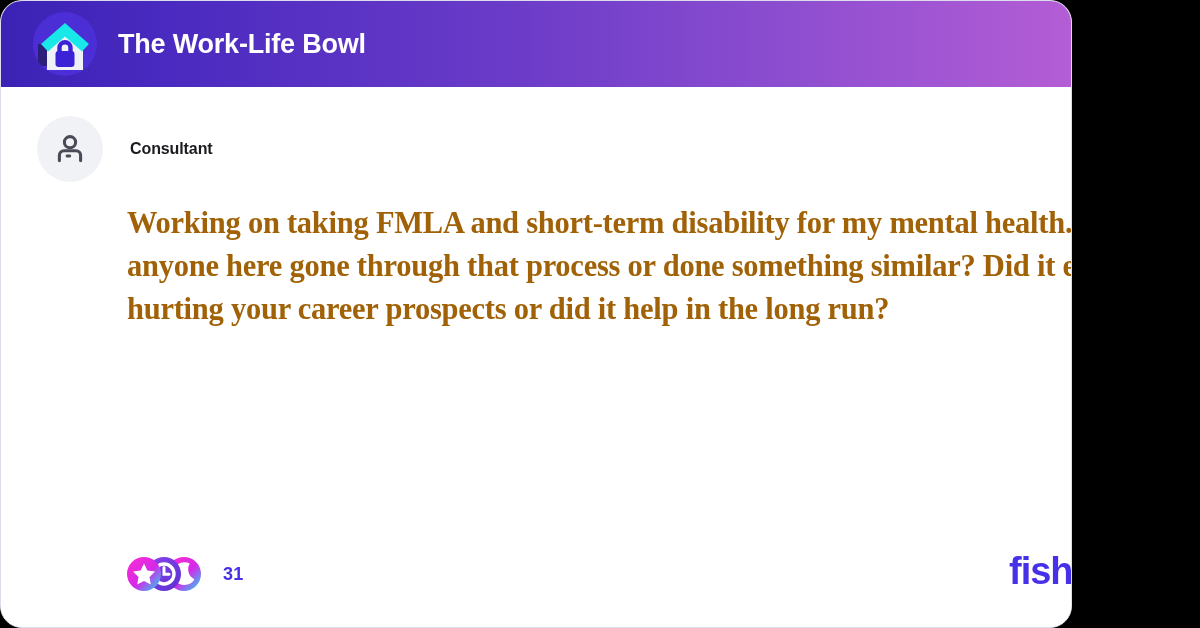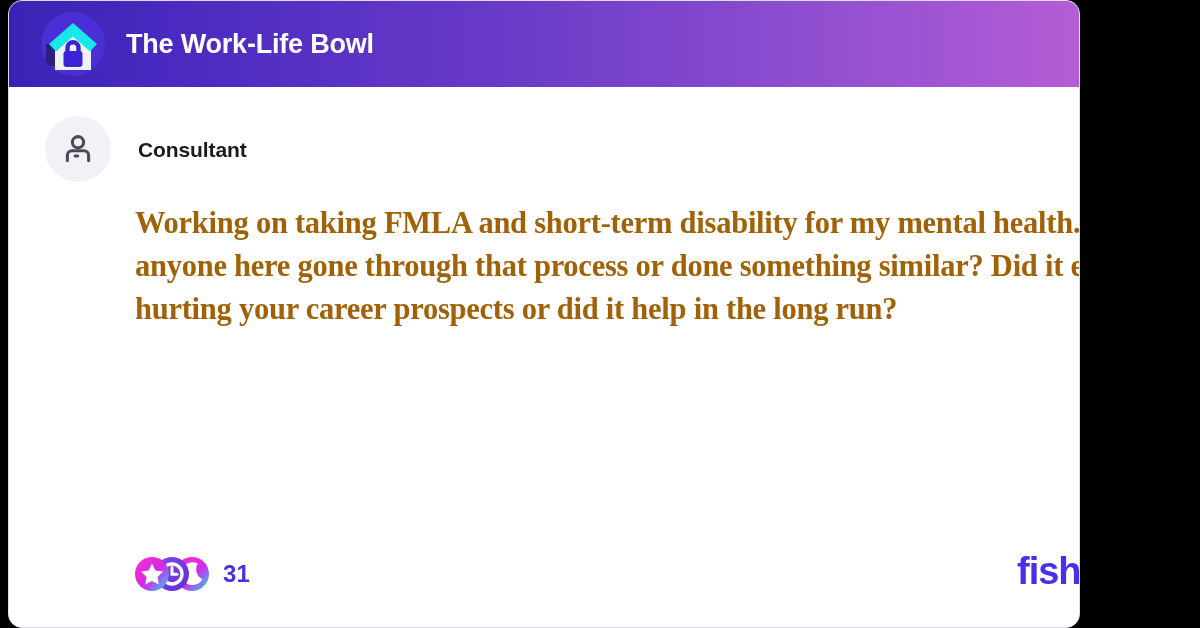--- a/index.html
+++ b/index.html
@@ -15,26 +15,26 @@
   .stage {
     position: relative;
     width: 1200px;
     height: 628px;
     background: #000000;
   }
 
   
   .card {
     position: absolute;
-    left: 8px;
+    left: 0;
     top: 0;
     width: 1072px;
     height: 628px;
     background: #ffffff;
-    border-radius: 14px;
+    border-radius: 22px;
     overflow: hidden;
     box-sizing: border-box;
     border: 1px solid #dcdcec;
   }
 
   
   .card-header {
     position: absolute;
     left: 0;
     top: 0;
@@ -91,21 +91,21 @@
     flex: 0 0 66px;
     border-radius: 50%;
     background: #f1f2f6;
     display: flex;
     align-items: center;
     justify-content: center;
   }
 
   .author-name {
     margin-left: 27px;
-    font-size: 21px;
+    font-size: 16px;
     font-weight: 700;
     color: #1a1a1f;
     line-height: 1;
     letter-spacing: -0.1px;
   }
 
   .post-text {
     position: absolute;
     left: 126px;
     top: 115px;
@@ -147,22 +147,22 @@
     top: 0;
     width: 34px;
     height: 34px;
     border-radius: 50%;
   }
   .reaction-badge.r1 { left: 0;   z-index: 3; }
   .reaction-badge.r2 { left: 20px; z-index: 2; }
   .reaction-badge.r3 { left: 40px; z-index: 1; }
 
   .reaction-count {
-    margin-left: 14px;
-    font-size: 24px;
+    margin-left: 22px;
+    font-size: 18px;
     font-weight: 700;
     color: #4731e8;
     line-height: 1;
     letter-spacing: 0.2px;
   }
 
   .brand {
     position: absolute;
     right: 46px;
     bottom: 34px;

